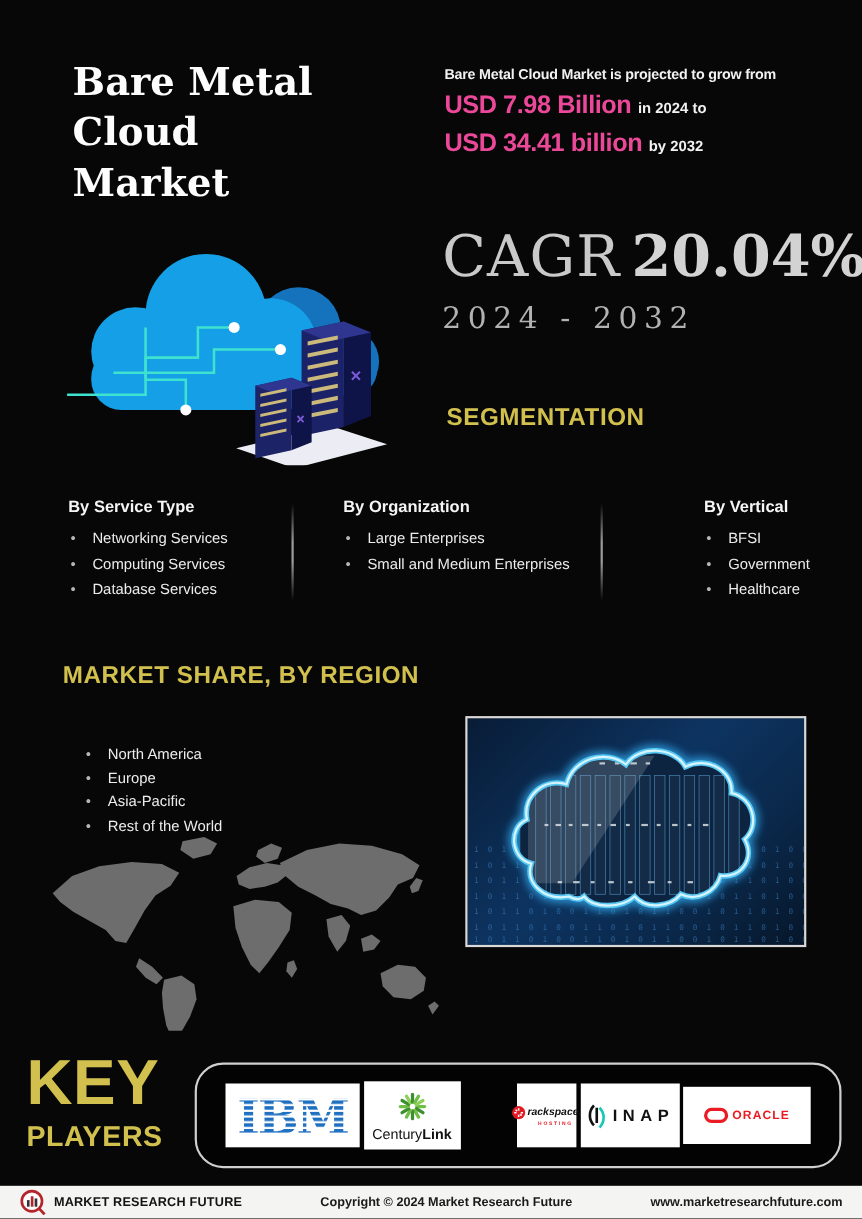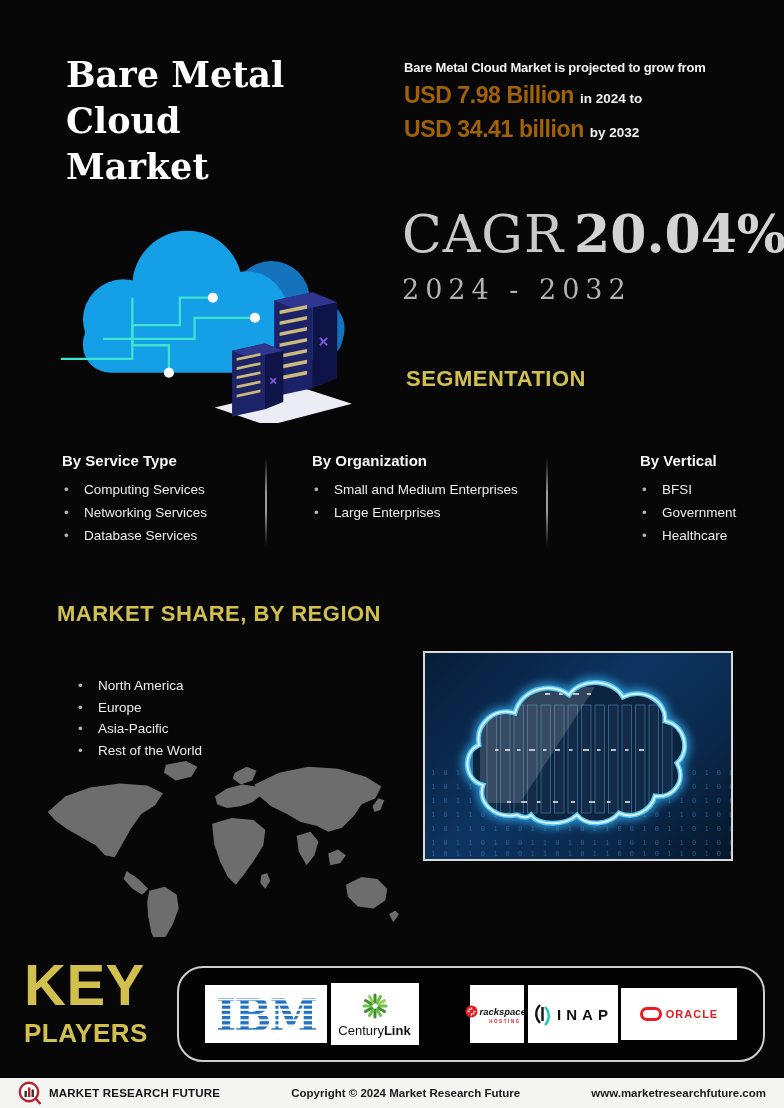--- a/index.html
+++ b/index.html
@@ -5,21 +5,21 @@
   * { margin:0; padding:0; box-sizing:border-box; }
   body { background:#000; font-family:"Liberation Sans", sans-serif; }
   .poster { position:relative; width:784px; height:1108px; background:#070707; overflow:hidden; }
 
   
   .title { position:absolute; left:66px; top:52px; font-family:"DejaVu Serif", serif;
            font-weight:700; font-size:35px; line-height:46px; color:#fdfdfd; }
   .projection { position:absolute; left:404px; top:60px; width:360px; white-space:nowrap; }
   .proj-intro { font-size:13px; font-weight:700; color:#f2f2f2; letter-spacing:-0.2px; margin-bottom:5px; }
   .proj-line { line-height:30px; }
-  .proj-value { font-size:23px; font-weight:700; color:#a16207; letter-spacing:-0.4px; }
+  .proj-value { font-size:23px; font-weight:700; color:#ec4899; letter-spacing:-0.4px; }
   .proj-suffix { font-size:13.5px; font-weight:700; color:#f2f2f2; margin-left:6px; }
 
   .cagr { position:absolute; left:402px; top:203px; white-space:nowrap; }
   .cagr-label { font-family:"DejaVu Serif", serif; font-size:52px; color:#c9c9c9; letter-spacing:1px; }
   .cagr-value { font-family:"DejaVu Serif", serif; font-size:52px; font-weight:700; color:#d3d3d3; margin-left:10px; }
   .cagr-period { font-family:"DejaVu Serif", serif; font-size:27px; color:#b2b2b2; letter-spacing:6px; margin-top:10px; }
 
   .gold-heading { color:#d2c04e; font-weight:800; letter-spacing:0.5px; }
   .seg-heading { position:absolute; left:406px; top:366px; font-size:22px; }
   .ms-heading  { position:absolute; left:57px;  top:601px; font-size:22px; }
@@ -158,31 +158,31 @@
           <line x1="255" y1="186" x2="249" y2="192"></line>
       </g>
     </g>
   </svg>
 
   <div class="gold-heading seg-heading">SEGMENTATION</div>
 
   <div class="seg-col" style="left:62px; width:195px;">
     <h3>By Service Type</h3>
     <ul class="info-list">
+      <li>Networking Services</li>
       <li>Computing Services</li>
-      <li>Networking Services</li>
       <li>Database Services</li>
     </ul>
   </div>
   <div class="seg-divider" style="left:265px;"></div>
   <div class="seg-col" style="left:312px; width:235px;">
     <h3>By Organization</h3>
     <ul class="info-list">
+      <li>Large Enterprises</li>
       <li>Small and Medium Enterprises</li>
-      <li>Large Enterprises</li>
     </ul>
   </div>
   <div class="seg-divider" style="left:546px;"></div>
   <div class="seg-col" style="left:640px; width:130px;">
     <h3>By Vertical</h3>
     <ul class="info-list">
       <li>BFSI</li>
       <li>Government</li>
       <li>Healthcare</li>
     </ul>

